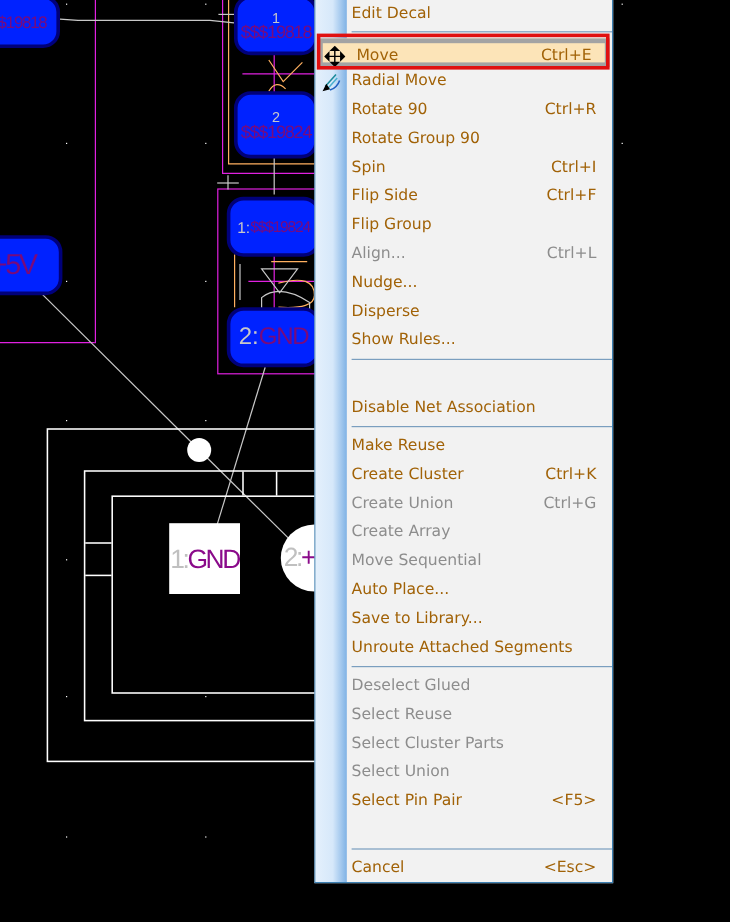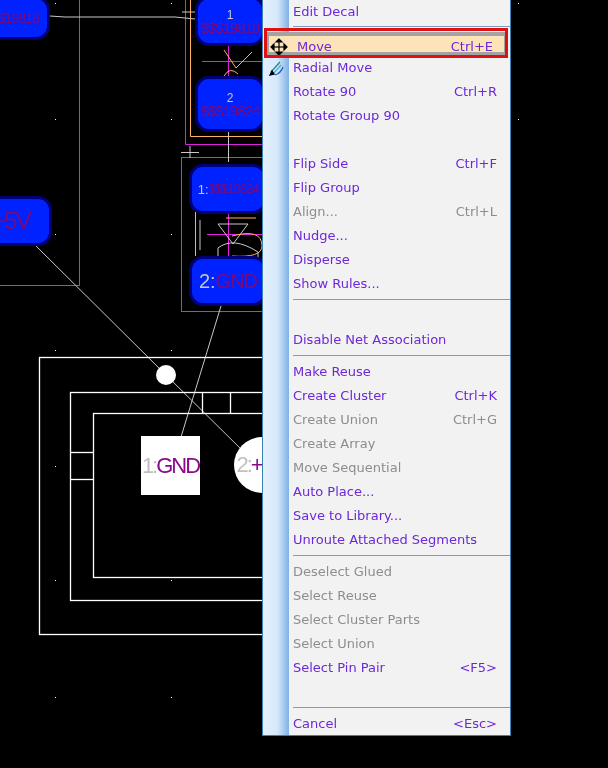--- a/index.html
+++ b/index.html
@@ -6,21 +6,21 @@
   body { width:608px; height:768px; background:#000; position:relative; overflow:hidden; font-family:"DejaVu Sans", sans-serif; }
   #canvas { position:absolute; left:0; top:0; width:608px; height:768px; }
   .pad { position:absolute; background:#0022ff; border:3px solid #00007a; border-radius:14px; box-sizing:border-box; color:#7a0a7a; font-family:"Liberation Sans Narrow","Liberation Sans", sans-serif; text-align:center; display:flex; flex-direction:column; align-items:center; justify-content:center; }
   .pad .num { color:#c8c8c8; font-size:12px; line-height:13px; }
   .pad .net { color:#7a0a7a; font-size:15px; line-height:12px; letter-spacing:-1px; }
   .whitepad { position:absolute; background:#fff; display:flex; align-items:center; justify-content:center; font-size:22px; letter-spacing:-2px; color:#8a0a8a; font-family:"Liberation Sans", sans-serif; }
   .whitepad .g { color:#c0c0c0; }
 
   #menu { position:absolute; left:262px; top:-2px; width:249px; height:738px; background:#f2f2f2; border:1px solid #3c7fb1; box-sizing:border-box; }
   #menu .gutter { position:absolute; left:0; top:0; bottom:0; width:26px; background:linear-gradient(to right, #e4f0fc 0%, #d6e8fa 55%, #7fb2e5 100%); }
-  .mi { position:absolute; left:0; width:247px; height:24px; font-size:13px; line-height:24px; color:#6d28d9; }
+  .mi { position:absolute; left:0; width:247px; height:24px; font-size:13px; line-height:24px; color:#a16207; }
   .mi .lbl { position:absolute; left:30px; }
   .mi .sc { position:absolute; right:13px; }
   .mi.dis { color:#8d8d8d; }
   .mi.sel { left:2px; width:243px; background:#fce4b8; border:4px solid #a3a3a3; box-sizing:border-box; }
   .mi.sel .lbl { left:28px; line-height:22px; }
   .mi.sel .sc { right:11px; line-height:22px; }
   .sep { position:absolute; left:30px; right:0; height:1px; background:#7a9ebf; }
   .mi .ico { position:absolute; left:4px; top:3px; width:18px; height:18px; }
   #hl-box { position:absolute; left:264px; top:28px; width:244px; height:30px; border:3px solid #e01010; box-sizing:border-box; }
 </style>
@@ -162,20 +162,24 @@
     </svg>
     <span class="lbl">Radial Move</span>
   </div>
   <div class="mi" style="top:81px">
     <span class="lbl">Rotate 90</span>
     <span class="sc">Ctrl+R</span>
   </div>
   <div class="mi" style="top:105px">
     <span class="lbl">Rotate Group 90</span>
   </div>
+  <div class="mi" style="top:129px">
+    <span class="lbl">Spin</span>
+    <span class="sc">Ctrl+I</span>
+  </div>
   <div class="mi" style="top:153px">
     <span class="lbl">Flip Side</span>
     <span class="sc">Ctrl+F</span>
   </div>
   <div class="mi" style="top:177px">
     <span class="lbl">Flip Group</span>
   </div>
   <div class="mi dis" style="top:201px">
     <span class="lbl">Align...</span>
     <span class="sc">Ctrl+L</span>

